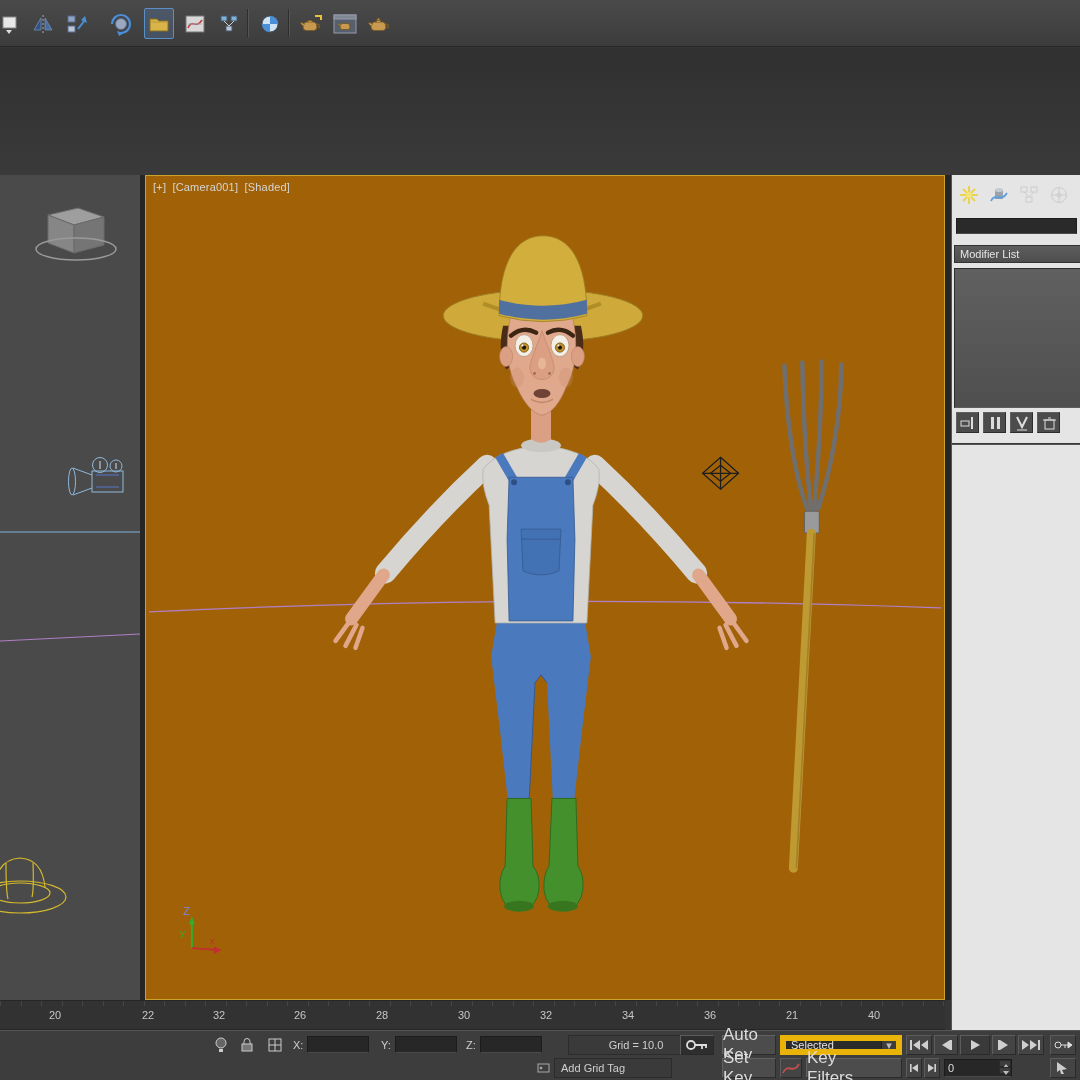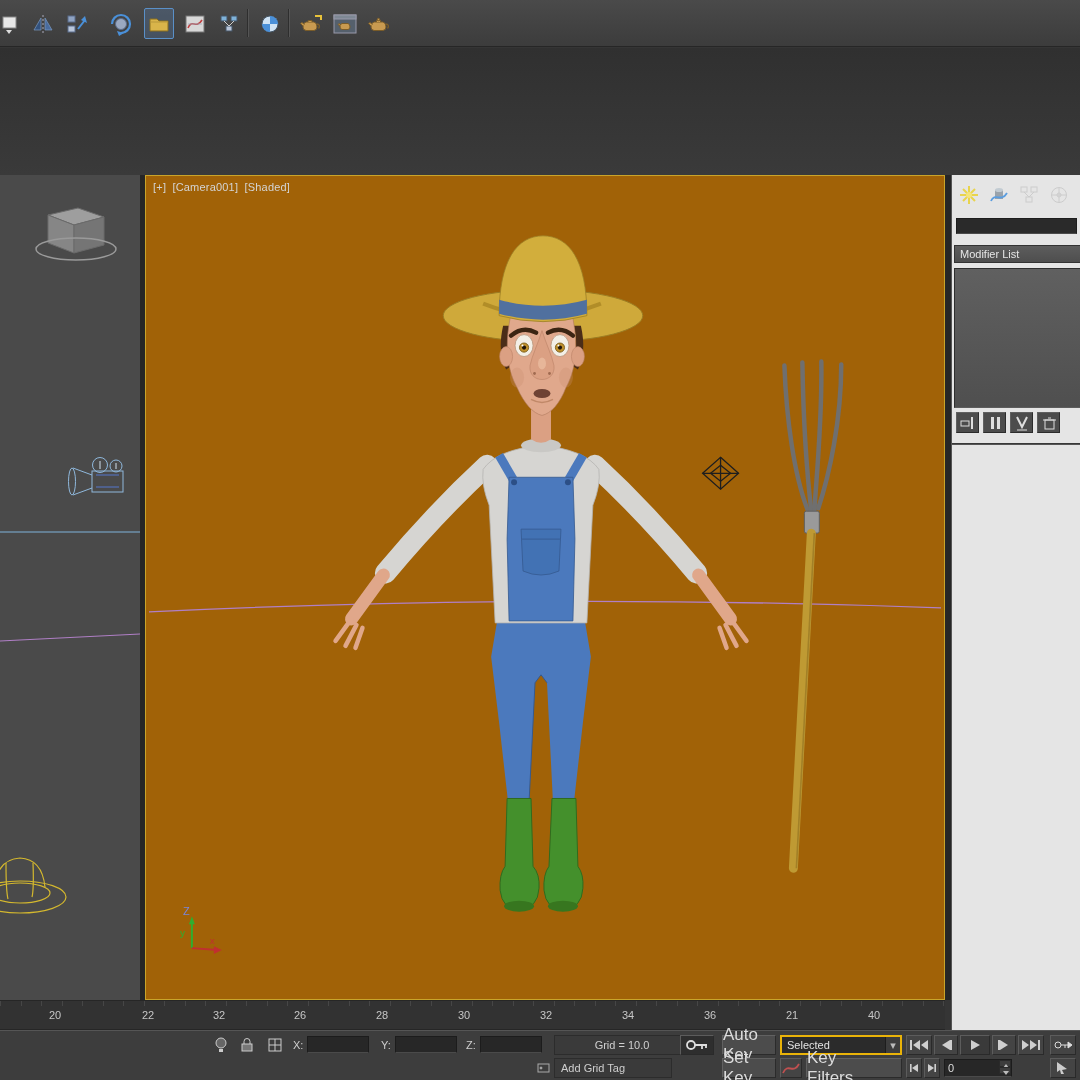--- a/index.html
+++ b/index.html
@@ -37,21 +37,21 @@
     background:repeating-linear-gradient(90deg,#464646 0 1px,transparent 1px 20.5px)}
   .tick{position:absolute;top:8px;width:22px;text-align:center;font-size:11px;color:#c6c6c6}
   
   #statusbar{left:0;top:1030px;width:1080px;height:50px;background:#3d3d3d;border-top:1px solid #555}
   .slabel{position:absolute;font-size:11px;color:#cfcfcf;line-height:20px}
   .sfield{position:absolute;height:17px;background:#272727;border:1px solid #1c1c1c;border-bottom-color:#4a4a4a;color:#ddd;font-size:11px;padding:0 3px;font-family:"Liberation Sans",sans-serif}
   .panelbox{position:absolute;height:20px;background:#3a3a3a;border:1px solid #2c2c2c;color:#cfcfcf;font-size:11px;
     display:flex;align-items:center;justify-content:center}
   .btn3d{position:absolute;height:20px;background:#4c4c4c;border:1px solid;border-color:#616161 #2b2b2b #2b2b2b #616161;
     color:#dcdcdc;font-size:17px;display:flex;align-items:center;justify-content:center;cursor:default}
-  .combo{position:absolute;height:20px;background:#2b2b2b;border:2px solid #eab308;color:#e2e2e2;font-size:11px;
+  .combo{position:absolute;height:20px;background:#2b2b2b;border:6px solid #eab308;color:#e2e2e2;font-size:11px;
     display:flex;align-items:center;padding-left:5px}
   .combo .chev{margin-left:auto;width:15px;height:100%;display:flex;align-items:center;justify-content:center;color:#bbb;border-left:1px solid #1d1d1d;background:#3d3d3d}
   .pbtn{position:absolute;height:20px;background:#444;border:1px solid;border-color:#5c5c5c #2a2a2a #2a2a2a #5c5c5c;
     display:flex;align-items:center;justify-content:center}
   .ico{position:absolute;display:flex;align-items:center;justify-content:center}
   .spin{position:absolute;right:1px;top:1px;width:12px;height:14px;display:flex;flex-direction:column;background:#3d3d3d}
   .spin i{flex:1;display:block;border:1px solid #2a2a2a;position:relative}
   .spin i:before{content:"";position:absolute;left:3px;top:3px;border-left:3px solid transparent;border-right:3px solid transparent}
   .spin i.up:before{border-bottom:4px solid #bbb}
   .spin i.dn:before{border-top:4px solid #bbb}
@@ -400,21 +400,21 @@
       <rect x="2" y="2" width="12" height="12"></rect>
         <path d="M 8,2 V 14 M 2,8 H 14"></path>
     </svg>
   </div>
   <span class="slabel" style="left:293px;top:4px">X:</span>
   <input class="sfield" style="left: 307px; top: 5px; width: 62px;" value="">
   <span class="slabel" style="left:381px;top:4px">Y:</span>
   <input class="sfield" style="left: 395px; top: 5px; width: 62px;" value="">
   <span class="slabel" style="left:466px;top:4px">Z:</span>
   <input class="sfield" style="left: 480px; top: 5px; width: 62px;" value="">
-  <div class="panelbox" style="left:554px;top:4px;width:136px">Grid = 10.0</div>
+  <div class="panelbox" style="left:568px;top:4px;width:136px">Grid = 10.0</div>
   <div class="pbtn" style="left:680px;top:4px;width:34px;background:#2e2e2e">
     <svg width="26" height="16" viewBox="0 0 26 16" fill="none" stroke="#ddd" stroke-width="1.8">
       <circle cx="7" cy="8" r="4"></circle>
         <path d="M 11,8 L 23,8 M 18,8 V 12 M 22,8 V 11"></path>
     </svg>
   </div>
   <div class="btn3d" style="left:722px;top:4px;width:54px">Auto Key</div>
   <div class="combo" style="left:780px;top:4px;width:122px">
     <span>Selected</span>
     <span class="chev">▾</span>

